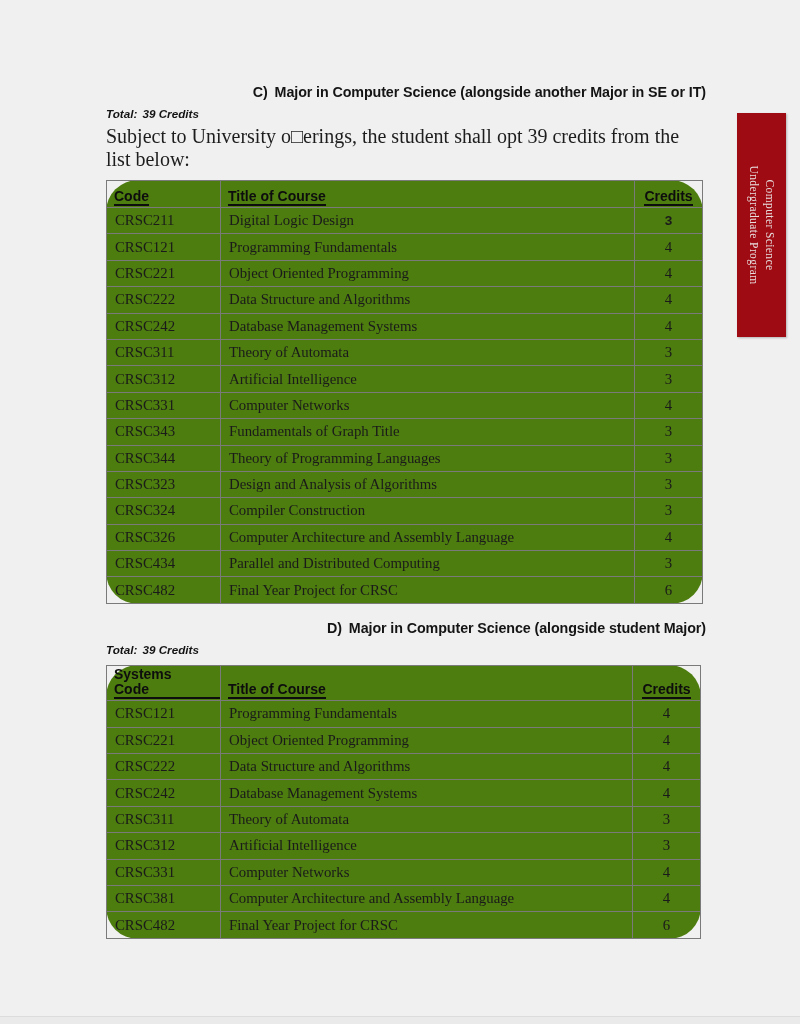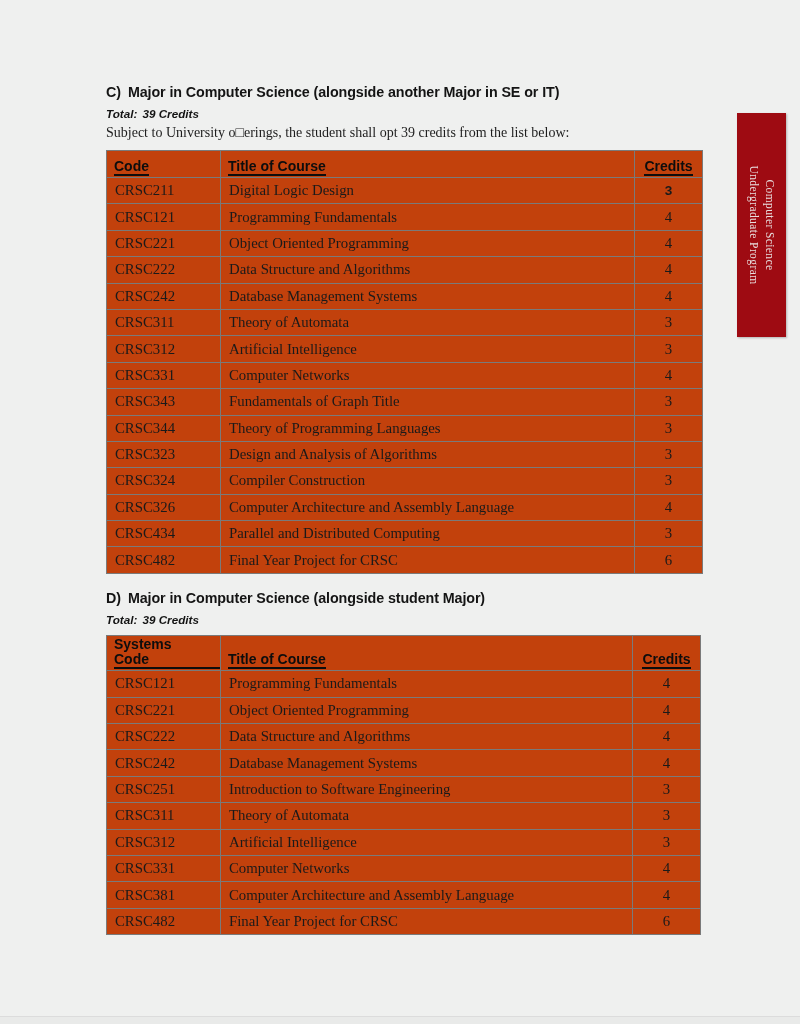--- a/index.html
+++ b/index.html
@@ -61,49 +61,51 @@
   }
 
   
   .section-heading {
     font-family: "Liberation Sans", sans-serif;
     font-weight: bold;
     font-size: 14.3px;
     color: #141414;
     letter-spacing: -0.1px;
     white-space: nowrap;
+    text-align: right;
   }
   .section-heading .marker {
     display: inline-block;
     margin-right: 7px;
   }
   .total-line {
     font-family: "Liberation Sans", sans-serif;
     font-weight: bold;
     font-style: italic;
     font-size: 11.7px;
     color: #141414;
     margin-top: 7px;
   }
   .total-line .total-value {
     margin-left: 5px;
   }
   .subject-line {
     font-family: "Liberation Serif", serif;
-    font-size: 14px;
+    font-size: 20px;
     color: #1d1d1d;
     margin-top: 5px;
   }
 
   
   table.course-table {
     border-collapse: collapse;
     table-layout: fixed;
     margin-top: 9px;
-    background: #c2410c;
+    background: #4d7c0f;
+    border-radius: 32px;
   }
   table.course-table td,
   table.course-table th {
     border: 1px solid #7a7a7a;
     padding: 0;
     vertical-align: middle;
   }
   .col-code   { width: 114px; }
   .col-title  { width: 414px; }
   .col-credit { width: 68px; }
@@ -317,25 +319,20 @@
           <td>CRSC222</td>
           <td>Data Structure and Algorithms</td>
           <td class="credit">4</td>
         </tr>
         <tr>
           <td>CRSC242</td>
           <td>Database Management Systems</td>
           <td class="credit">4</td>
         </tr>
         <tr>
-          <td>CRSC251</td>
-          <td>Introduction to Software Engineering</td>
-          <td class="credit">3</td>
-        </tr>
-        <tr>
           <td>CRSC311</td>
           <td>Theory of Automata</td>
           <td class="credit">3</td>
         </tr>
         <tr>
           <td>CRSC312</td>
           <td>Artificial Intelligence</td>
           <td class="credit">3</td>
         </tr>
         <tr>

